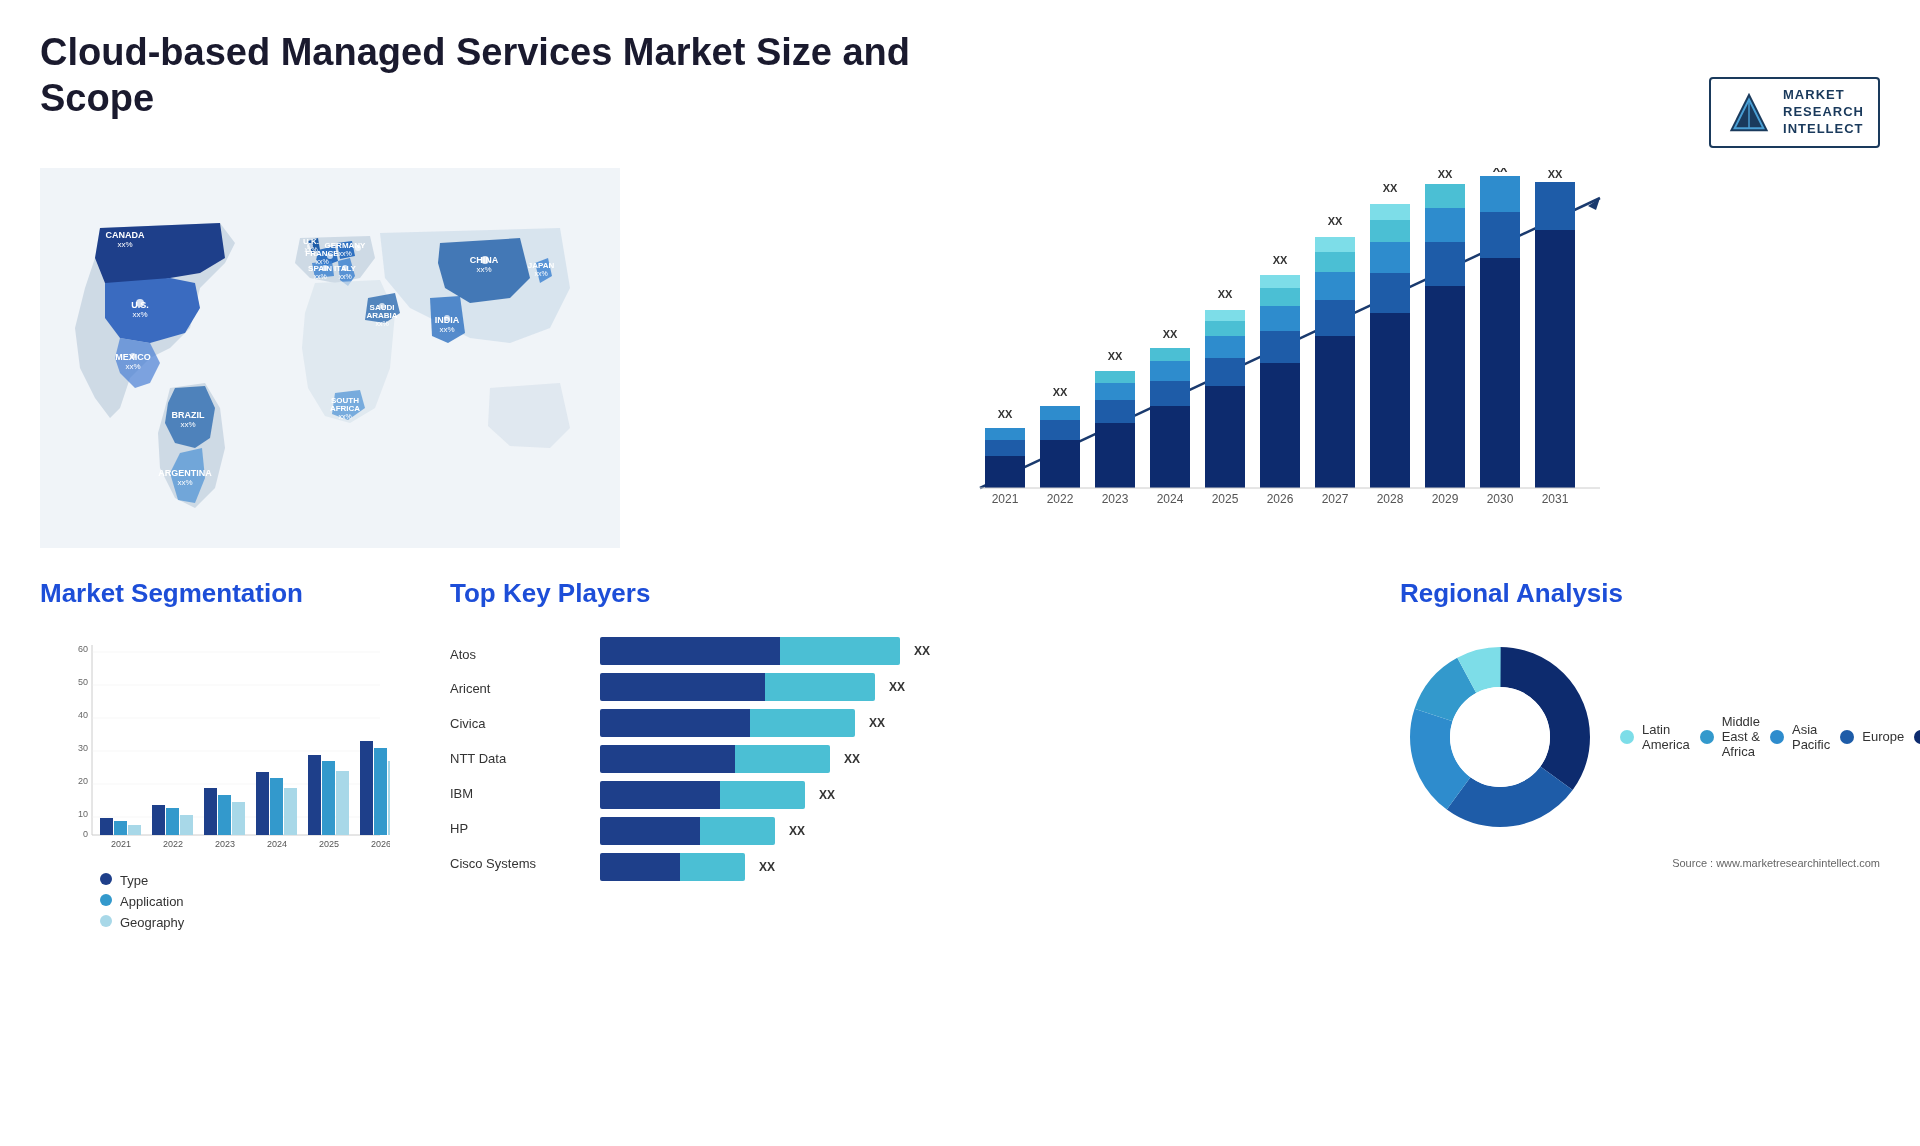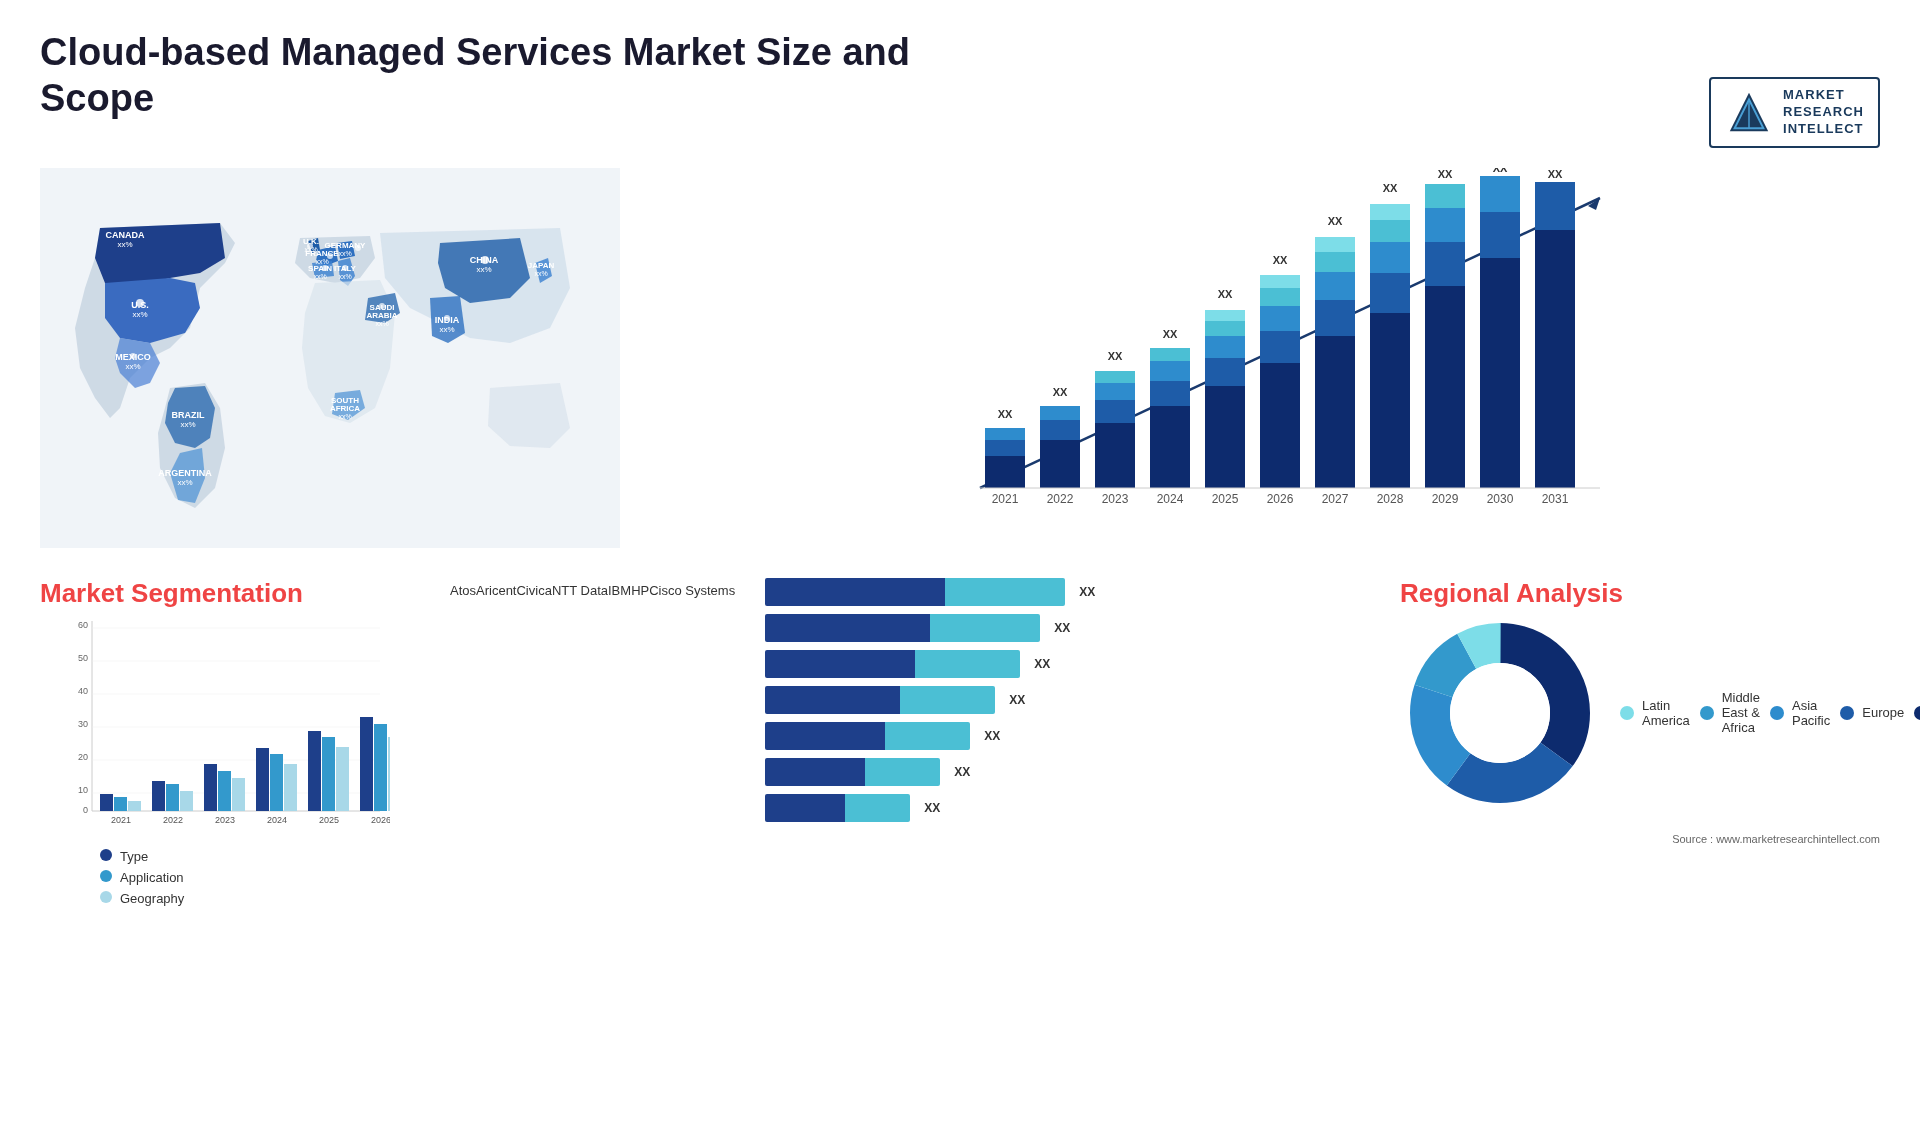--- a/index.html
+++ b/index.html
@@ -82,22 +82,22 @@
       grid-row: 2;
       display: grid;
       grid-template-columns: 380px 1fr 480px;
       gap: 30px;
       margin-top: 10px;
     }
     
     .section-title {
       font-size: 26px;
       font-weight: 700;
-      color: #ef4444;
-      margin-bottom: 4px;
+      color: #1d4ed8;
+      margin-bottom: 28px;
     }
     
     .segmentation-section {}
     .seg-legend {
       margin-top: 12px;
       display: flex;
       flex-direction: column;
       gap: 6px;
       margin-left: 30px;
     }
@@ -114,21 +114,21 @@
       border-radius: 50%;
     }
     
     .players-section {}
     .players-list {
       display: flex;
       gap: 30px;
     }
     .players-names {
       display: flex;
-      flex-direction: row;
+      flex-direction: column;
       justify-content: space-around;
       min-width: 120px;
     }
     .player-name {
       font-size: 13px;
       color: #333;
       line-height: 1;
       padding: 6px 0;
     }
     .players-bars {
@@ -472,20 +472,21 @@
           </div>
           <div class="legend-item">
             <div class="legend-dot" style="background:#a8d8e8;"></div>
             <span>Geography</span>
           </div>
         </div>
       </div>
     </div>
 
     <div class="players-section">
+      <h2 class="section-title">Top Key Players</h2>
       <div class="players-list">
         <div class="players-names">
           <div class="player-name">Atos</div>
           <div class="player-name">Aricent</div>
           <div class="player-name">Civica</div>
           <div class="player-name">NTT Data</div>
           <div class="player-name">IBM</div>
           <div class="player-name">HP</div>
           <div class="player-name">Cisco Systems</div>
         </div>

